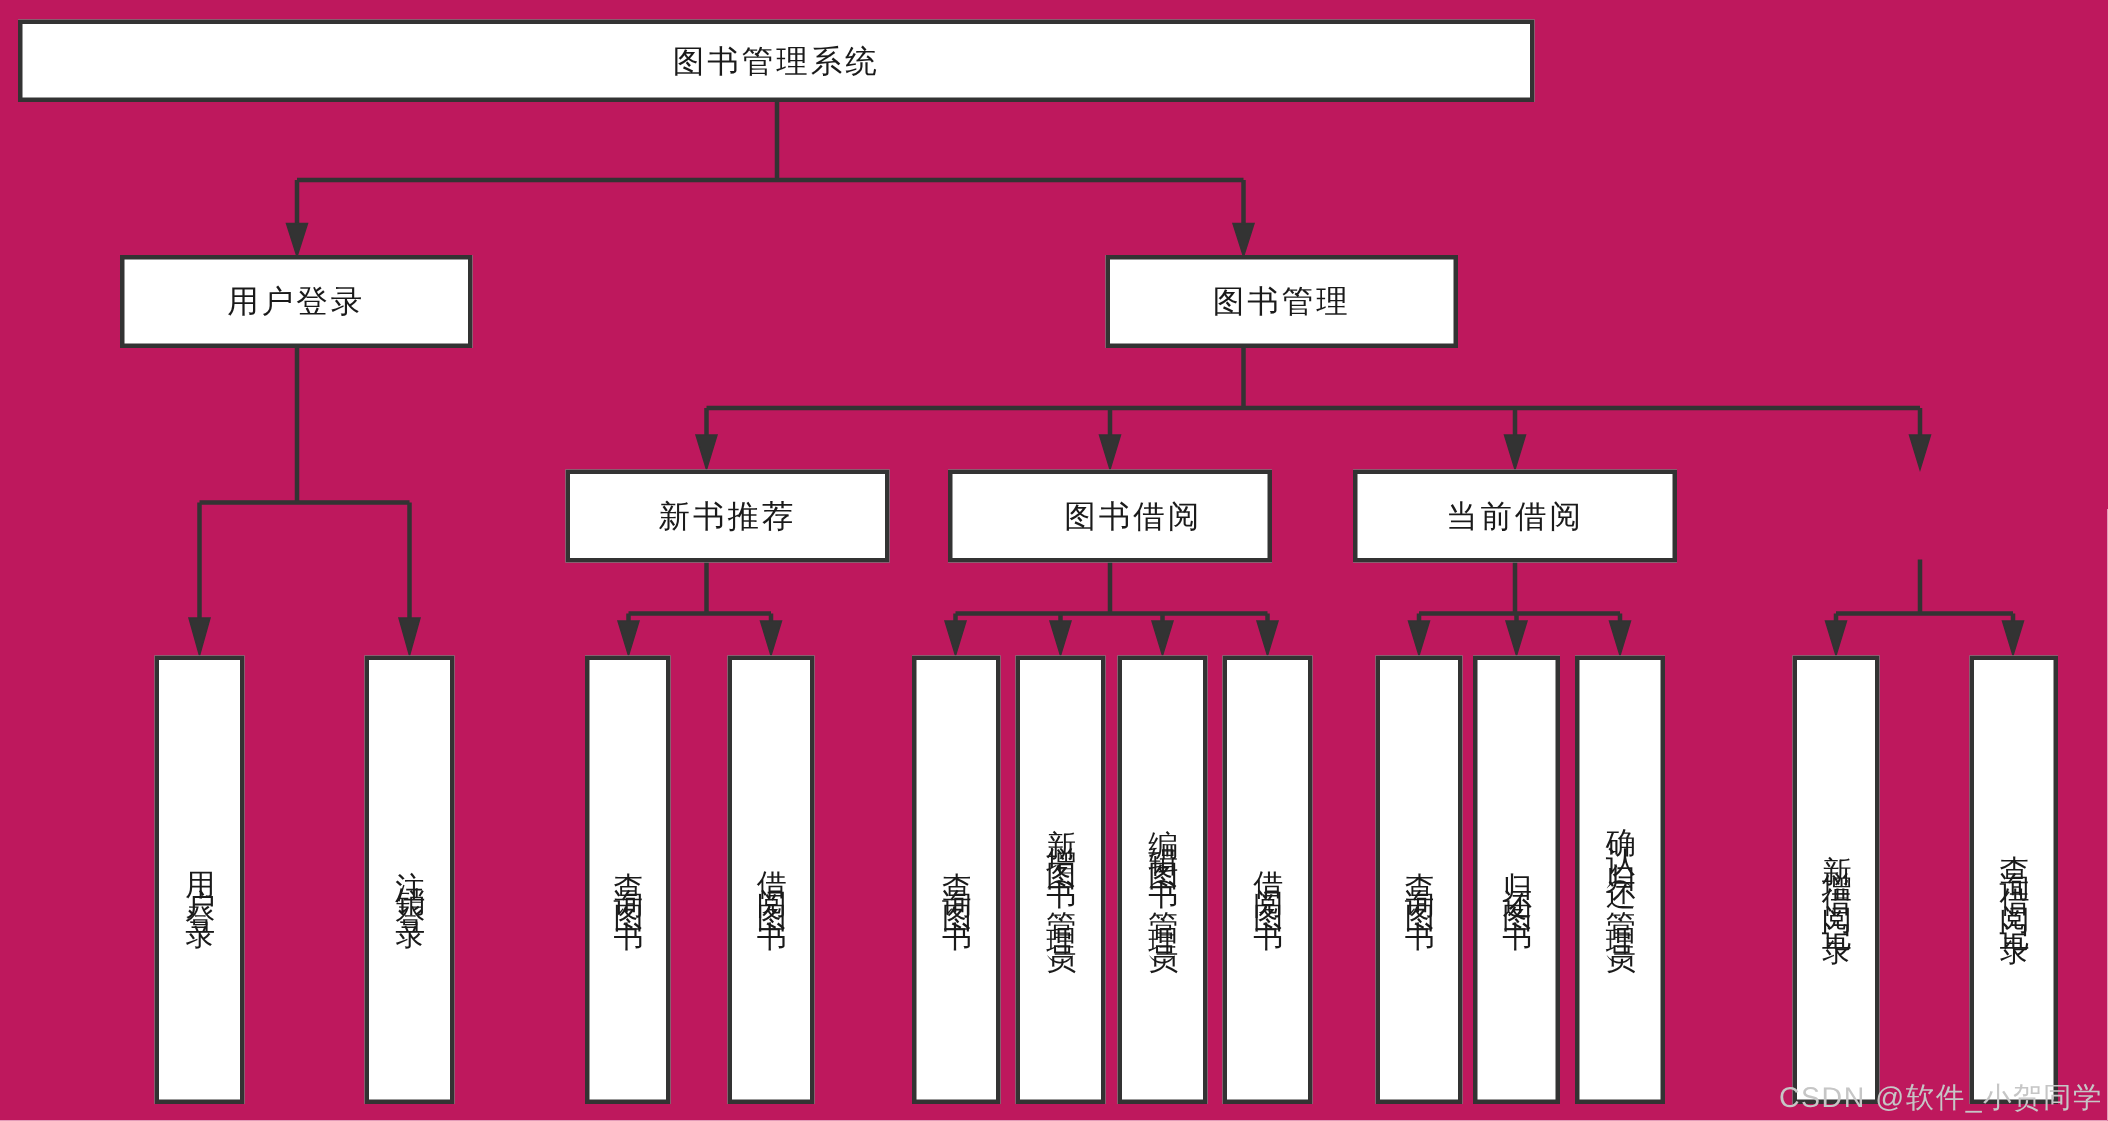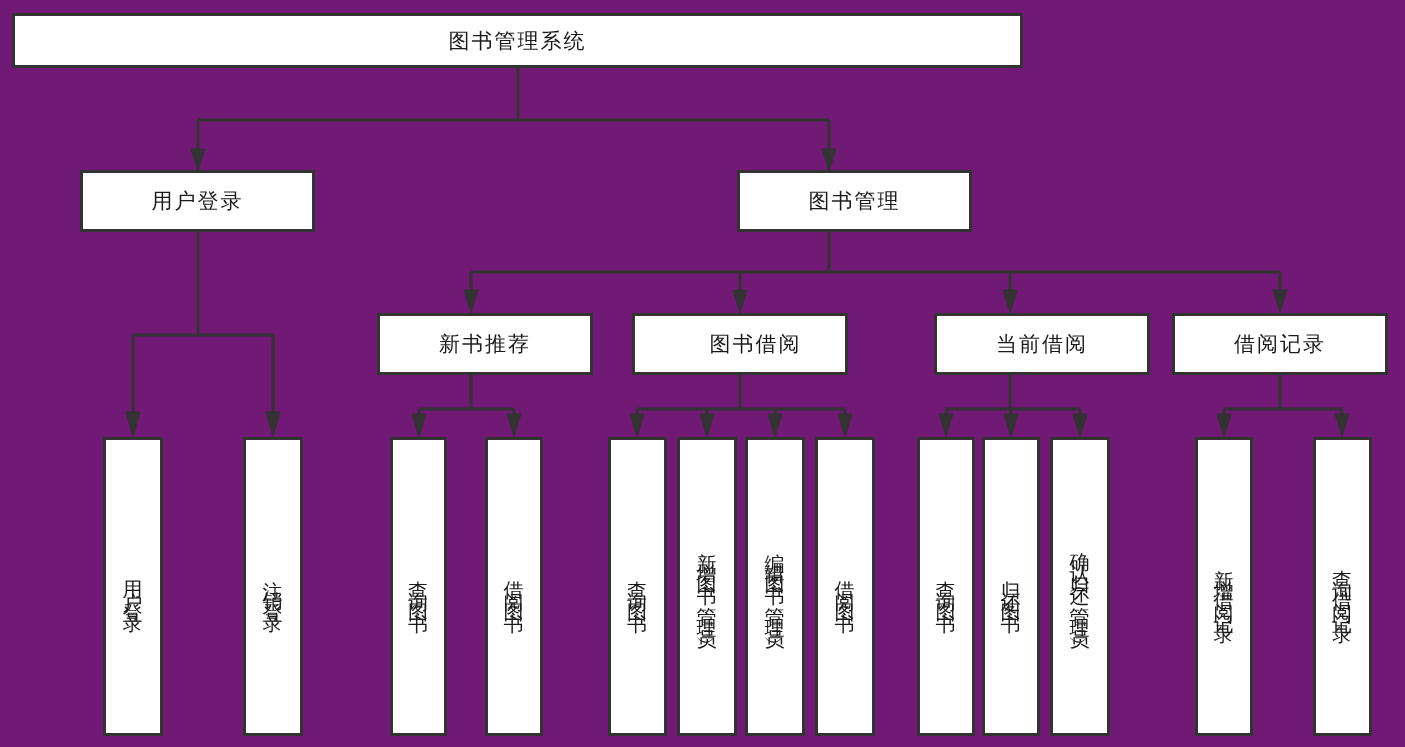--- a/index.html
+++ b/index.html
@@ -1,19 +1,19 @@
 <!DOCTYPE html>
 <html><head>
 <meta charset="utf-8">
 <style>
   html,body{margin:0;padding:0;background:#ffffff;}
   .canvas{
     position:relative;
     width:1405px;height:747px;
-    background:#701a75;
+    background:#be185d;
     font-family:"Liberation Sans", sans-serif;
     overflow:hidden;
   }
   .connectors{position:absolute;left:0;top:0;width:1405px;height:747px;}
   .connectors path{stroke:#333333;stroke-width:3;fill:none;}
   .connectors polygon{fill:#333333;stroke:#333333;stroke-width:1;}
   .node{
     position:absolute;
     box-sizing:border-box;
     border:3px solid #333333;
@@ -33,21 +33,21 @@
   }
   
   .n-root{left:12px;top:13px;width:1011px;height:55px;}
   
   .n-userlogin{left:80px;top:170px;width:235px;height:62px;}
   .n-bookmgmt{left:711px;top:170px;width:235px;height:62px;margin-left:26px;}
   
   .n-l2{top:313px;width:216px;height:62px;}
   .n-newbook{left:377px;}
   .n-bookborrow{left:632px;padding-left:31px;}
-  .n-currentborrow{left:902px;margin-left:32px;}
+  .n-currentborrow{left:902px;}
   .n-borrowrecords{left:1172px;}
   
   .leaf{top:437px;height:299px;}
   .lf-1a{left:103px;width:60px;}
   .lf-1b{left:243px;width:60px;}
   .lf-2a{left:390px;width:57px;}
   .lf-2b{left:485px;width:58px;}
   .lf-3a{left:608px;width:59px;}
   .lf-3b{left:677px;width:60px;}
   .lf-3c{left:745px;width:60px;}
@@ -124,23 +124,20 @@
 
   <div class="node h n-l2 n-newbook">
     <span>新书推荐</span>
   </div>
   <div class="node h n-l2 n-bookborrow">
     <span>图书借阅</span>
   </div>
   <div class="node h n-l2 n-currentborrow">
     <span>当前借阅</span>
   </div>
-  <div class="node h n-l2 n-borrowrecords">
-    <span>借阅记录</span>
-  </div>
 
   <div class="node v leaf lf-1a">
     <span class="vtext">用户登录</span>
   </div>
   <div class="node v leaf lf-1b">
     <span class="vtext">注销登录</span>
   </div>
 
   <div class="node v leaf lf-2a">
     <span class="vtext">查询图书</span>
@@ -172,14 +169,15 @@
     <span class="vtext">确认归还（管理员）</span>
   </div>
 
   <div class="node v leaf lf-5a">
     <span class="vtext">新增借阅记录</span>
   </div>
   <div class="node v leaf lf-5b">
     <span class="vtext">查询借阅记录</span>
   </div>
 
+  <div class="watermark">CSDN @软件_小贺同学</div>
 
 </div>
 
 </body></html>

